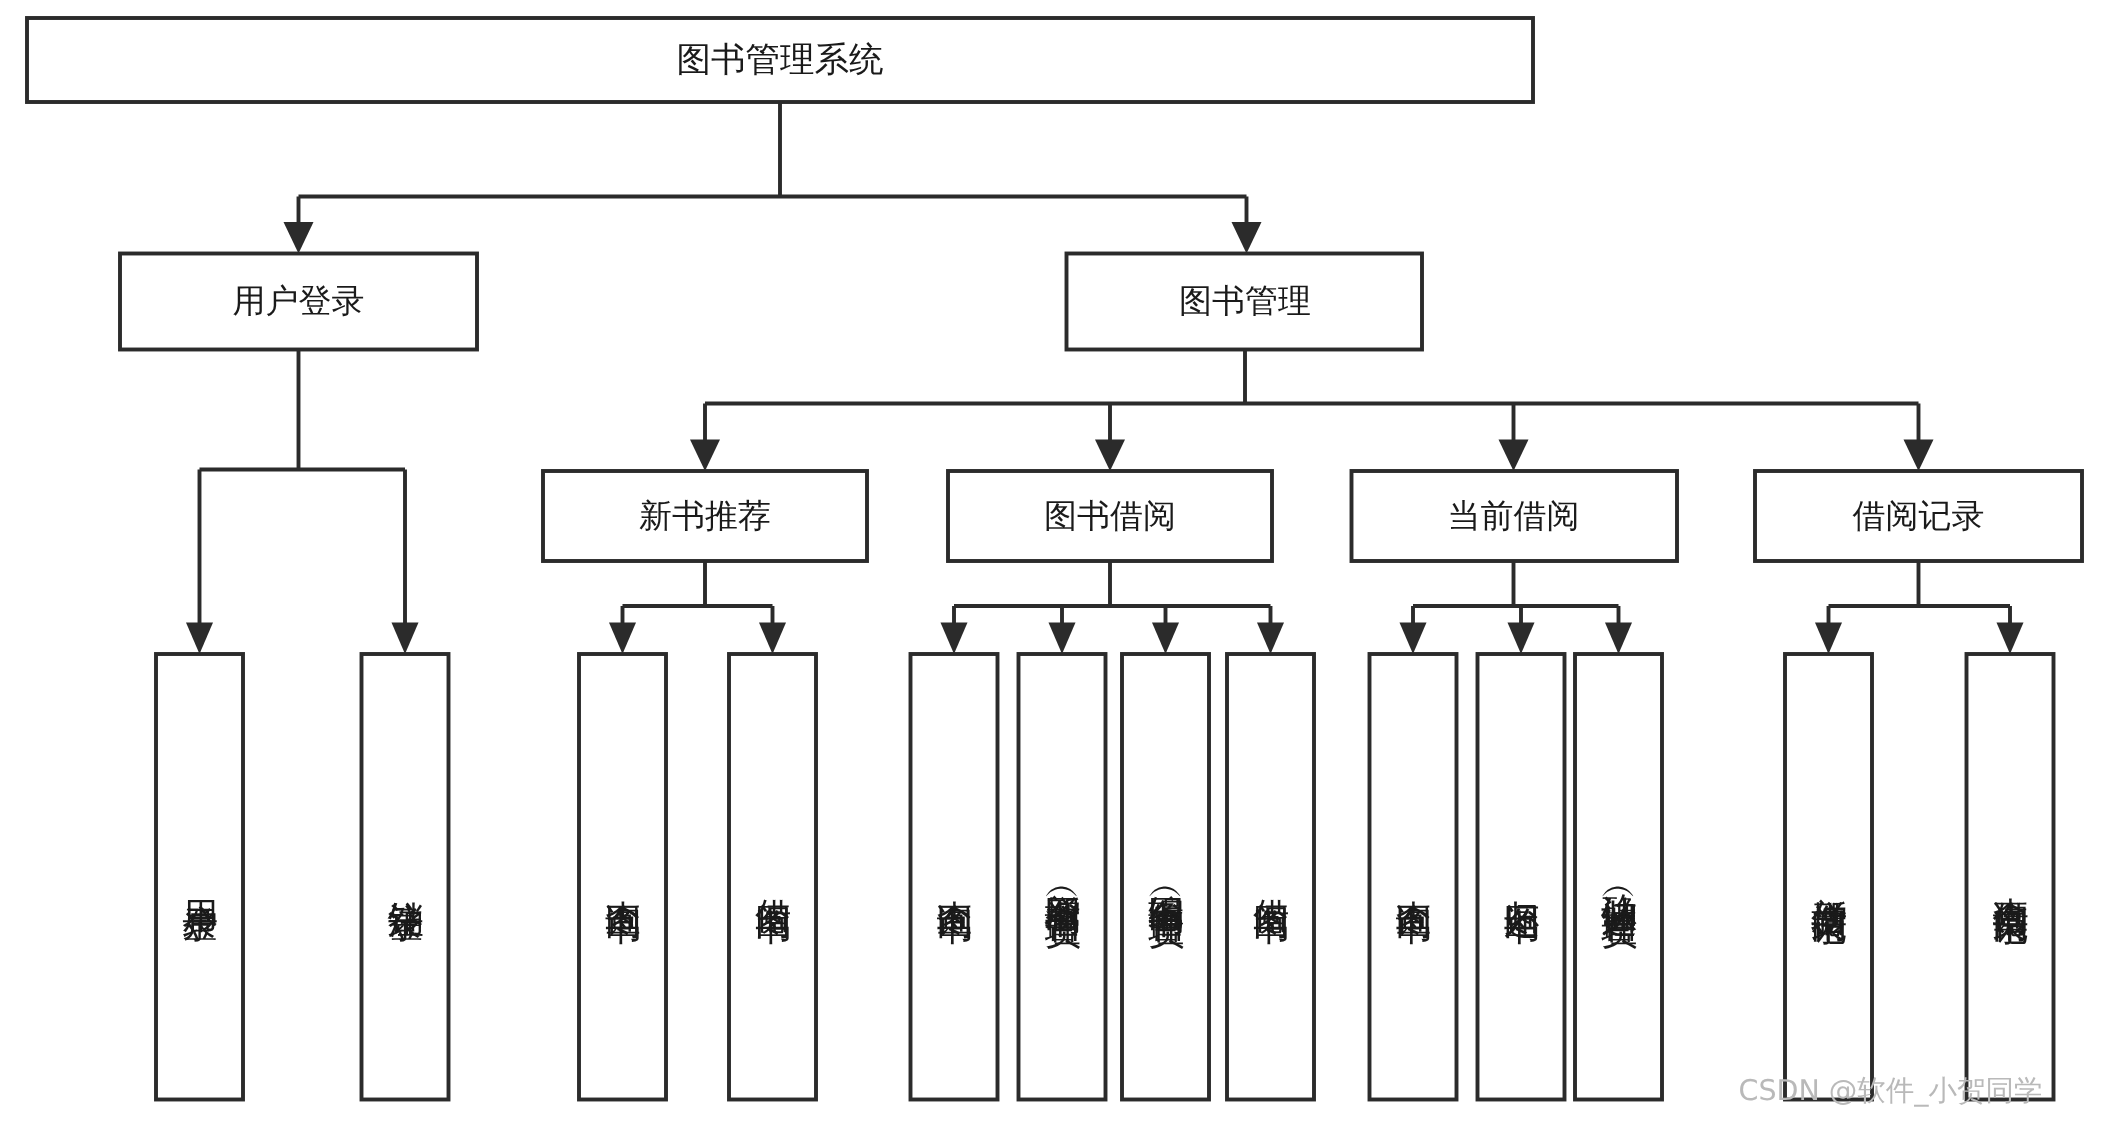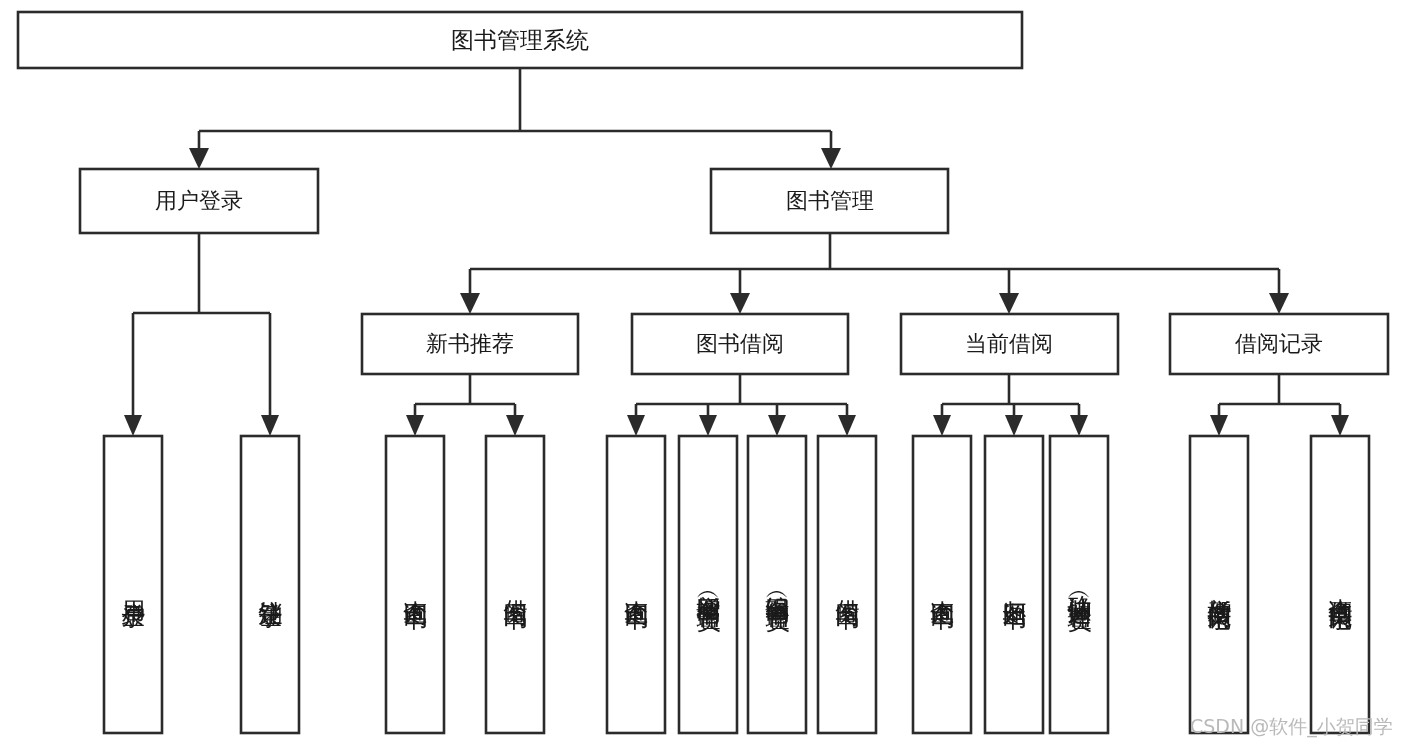--- a/index.html
+++ b/index.html
@@ -70,21 +70,21 @@
     text-align: center;
     white-space: nowrap;
     pointer-events: none;
   }
   .watermark {
     position: absolute;
     font-family: "DejaVu Sans", "Liberation Sans", sans-serif;
     font-size: 19px;
     color: #b9b9b9;
     white-space: nowrap;
-    left: 1190px;
+    left: 1159px;
     top: 714px;
   }
 </style>
 </head>
 <body>
 
 <div id="diagram-root">
 
   <svg class="diagram-svg" viewBox="0 0 1405 747">
 

